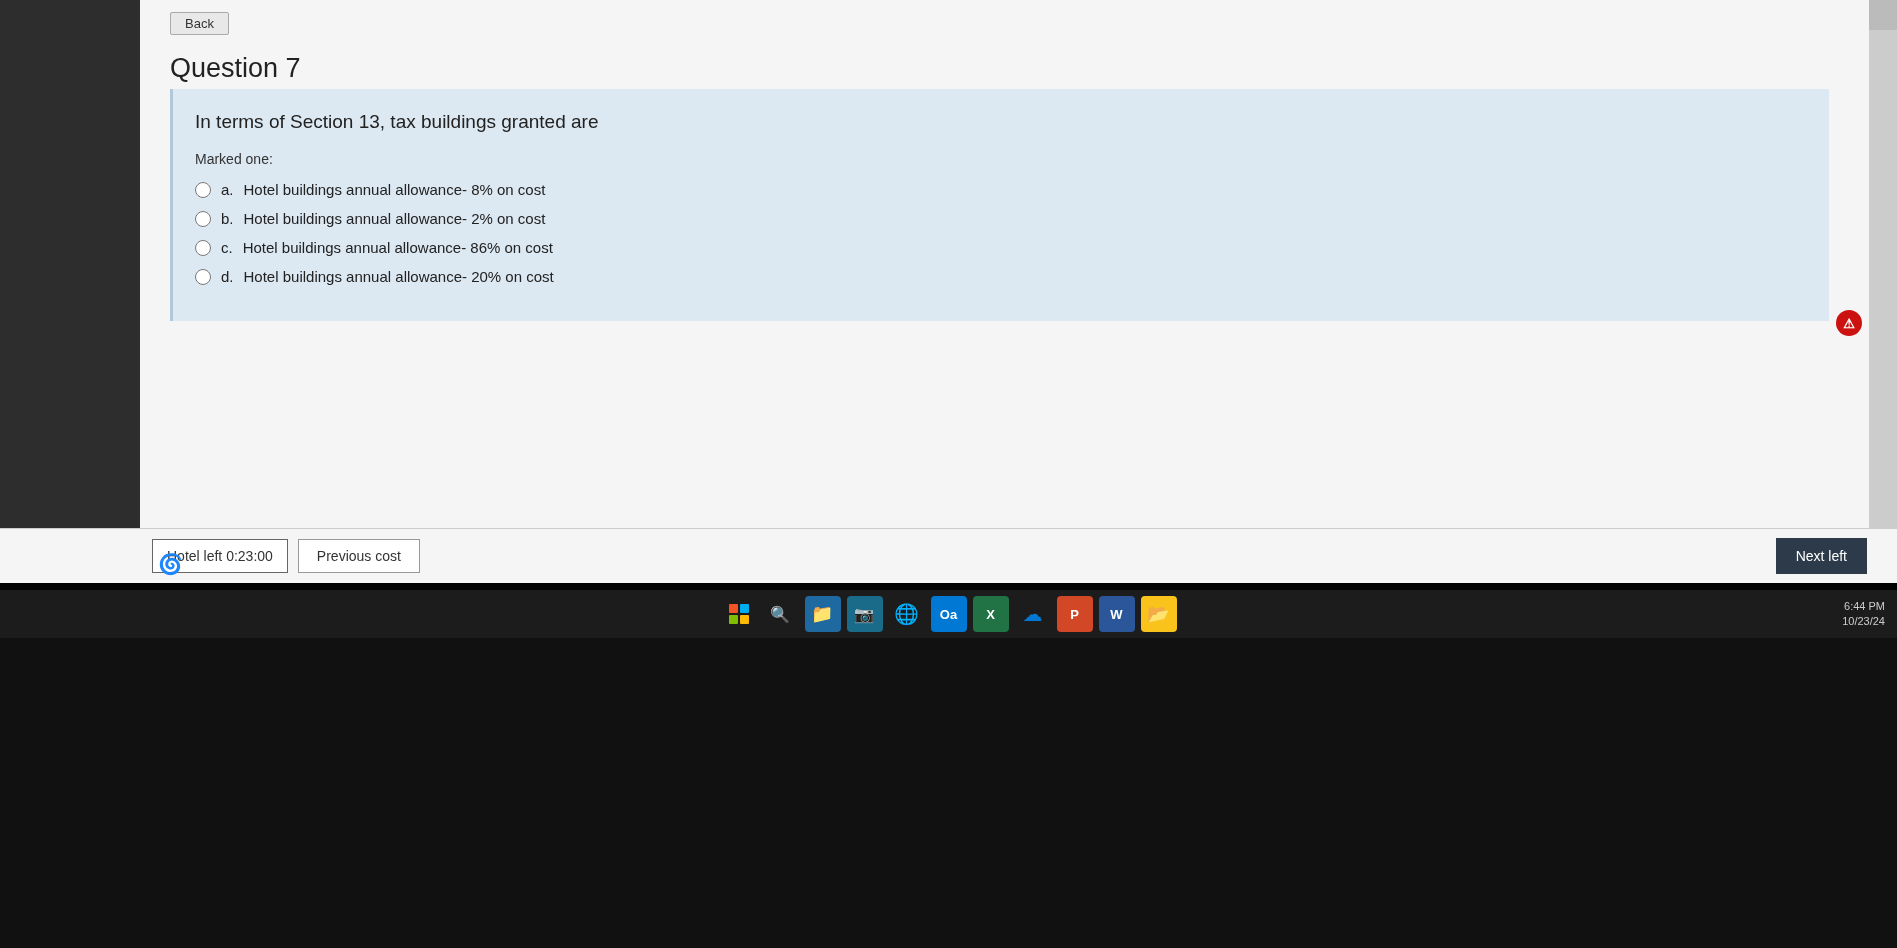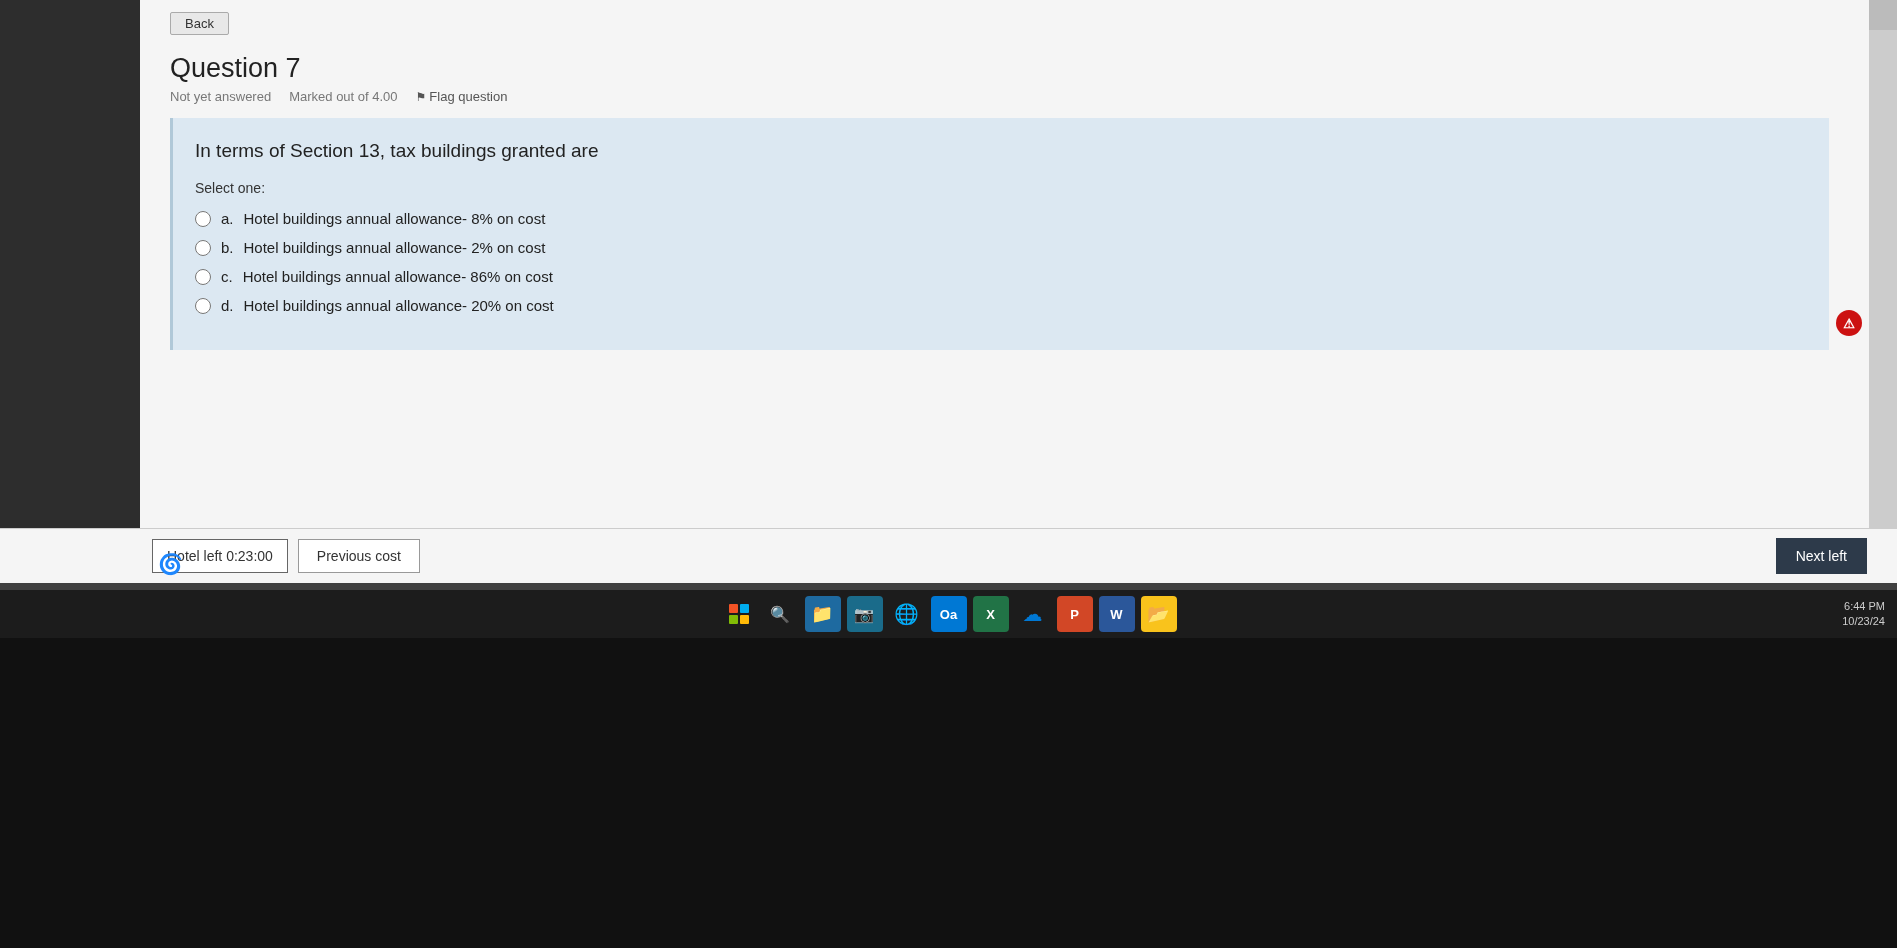--- a/index.html
+++ b/index.html
@@ -10,48 +10,40 @@
       background: #1a1a1a;
       font-family: Arial, sans-serif;
       overflow: hidden;
       display: flex;
       flex-direction: column;
     }
   </style>
 </head>
 <body>
 
-<div style="width:1897px; height:948px; background:#404040; position:relative; overflow:hidden;">
+<div style="width:1897px; height:948px; background:#000000; position:relative; overflow:hidden;">
 
   <div style="position:absolute; top:0; left:0; width:1897px; height:580px; background:#f5f5f5; display:flex;">
 
     <div style="width:140px; background:#2d2d2d; flex-shrink:0;"></div>
 
     <div style="flex:1; background:#f5f5f5; padding:12px 40px 0 30px; position:relative;">
 
       <div style="margin-bottom:18px;">
         <button style="border:1px solid #aaa; background:#e8e8e8; padding:3px 14px; font-size:13px; color:#333; cursor:pointer; border-radius:2px;">Back</button>
       </div>
 
       <h2 style="font-size:27px; font-weight:400; color:#222; margin-bottom:5px;">Question 7</h2>
 
-      <div style="display:flex; align-items:center; gap:18px; font-size:13px; color:#777; margin-bottom:14px;">
-        <span>Not yet answered</span>
-        <span>Marked out of 4.00</span>
-        <span style="color:#555; cursor:pointer; display:flex; align-items:center; gap:3px;">
-          <span style="font-size:12px;">⚑</span>
-          <span>Flag question</span>
-        </span>
-      </div>
 
       <div style="background:#dce8f2; border-left:3px solid #b0c8d8; padding:22px 28px 36px 22px;">
 
         <p style="font-size:19px; color:#222; margin-bottom:18px; font-weight:400;">In terms of Section 13, tax buildings granted are</p>
 
-        <p style="font-size:14px; color:#333; margin-bottom:14px;">Select one:</p>
+        <p style="font-size:14px; color:#333; margin-bottom:14px;">Marked one:</p>
 
         <div style="display:flex; flex-direction:column; gap:12px;">
 
           <label style="display:flex; align-items:center; gap:10px; cursor:pointer;">
             <input type="radio" name="q7" style="width: 16px; height: 16px; cursor: pointer;">
             <span style="font-size:15px; color:#222;">a.</span>
             <span style="font-size:15px; color:#222;">Hotel buildings annual allowance- 8% on cost</span>
           </label>
 
           <label style="display:flex; align-items:center; gap:10px; cursor:pointer;">

